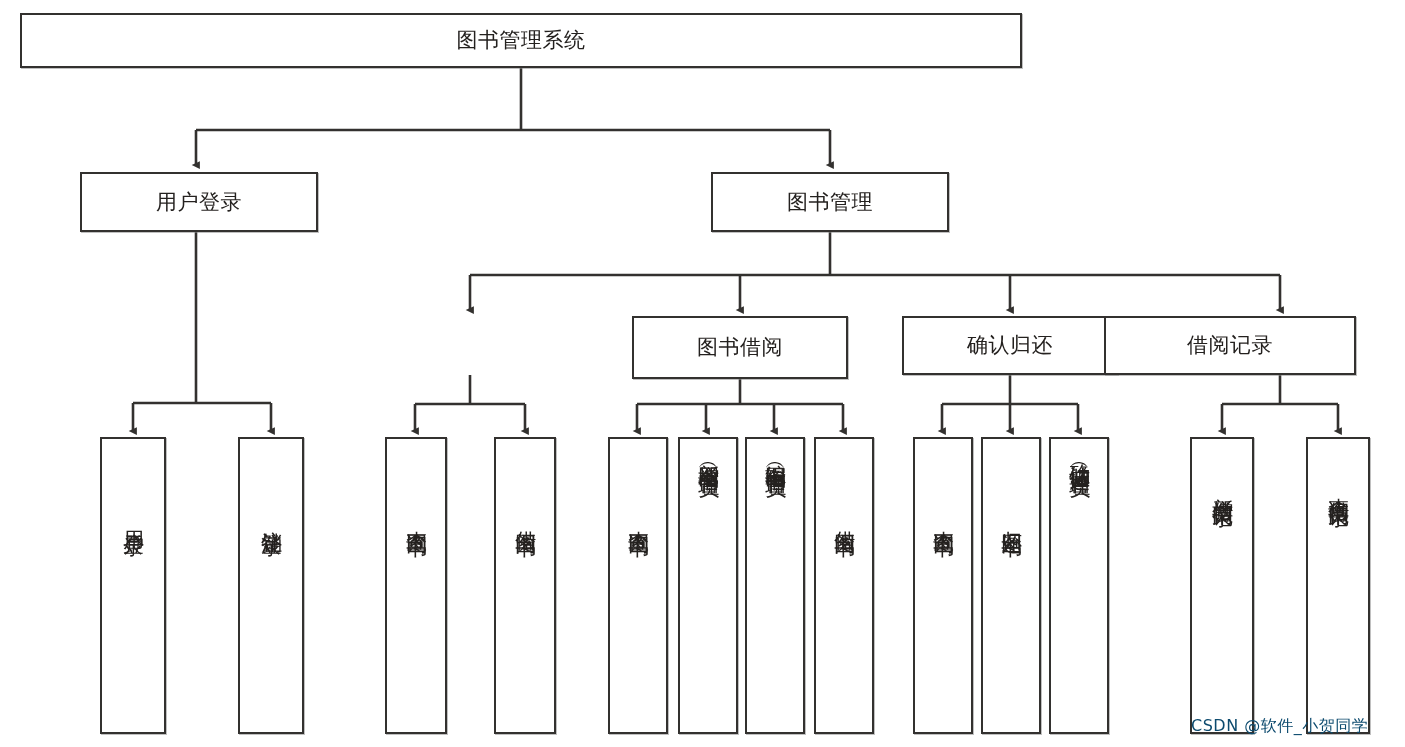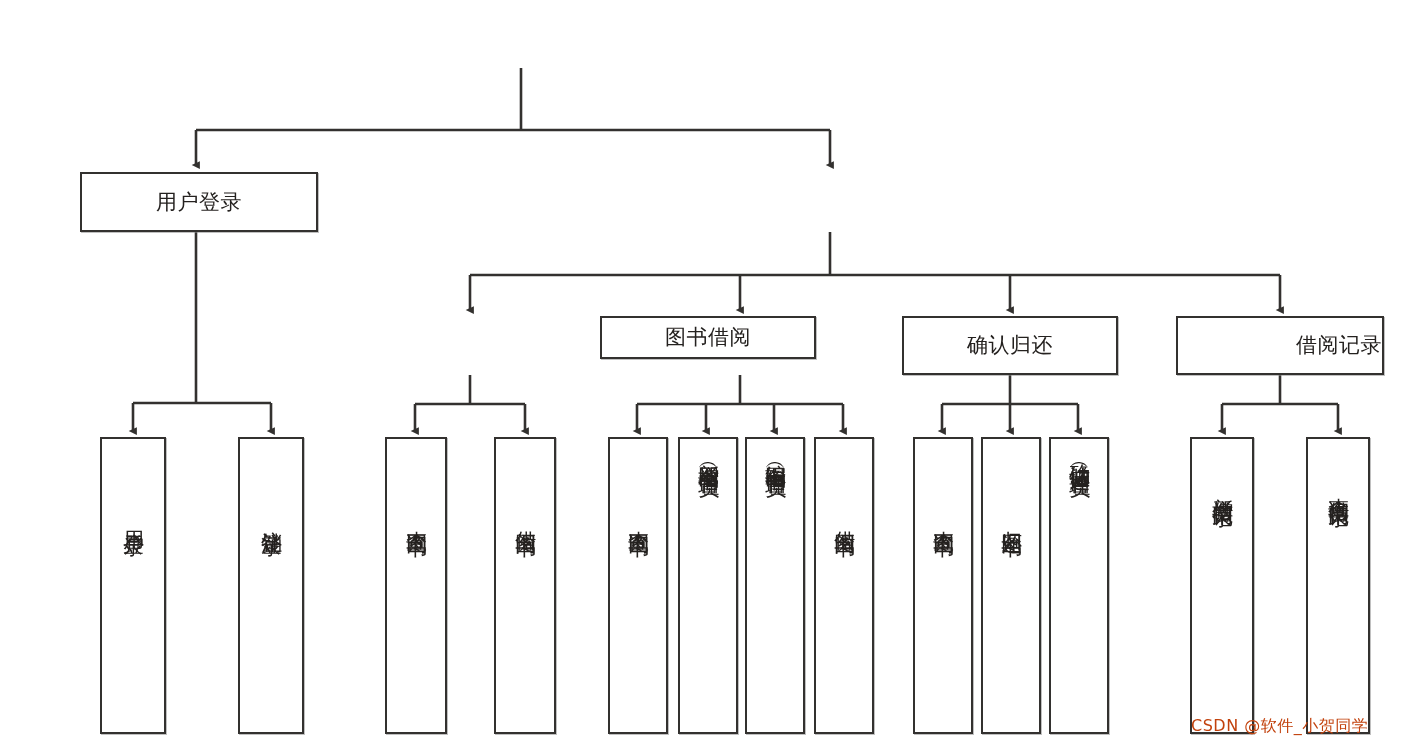--- a/index.html
+++ b/index.html
@@ -59,21 +59,21 @@
     font-size: 21px;
     line-height: 1.32;
     letter-spacing: 2px;
     white-space: nowrap;
     margin-top: 0;
   }
   .node.v.tall .node-label { }
   .watermark {
     position: absolute;
     font-size: 16px;
-    color: #c2410c;
+    color: #0c4a6e;
     white-space: nowrap;
     letter-spacing: 0.5px;
   }
 </style>
 </head>
 <body>
 
 <div id="canvas">
 
   <svg id="edges" viewBox="0 0 1405 747" xmlns="http://www.w3.org/2000/svg">
@@ -120,32 +120,38 @@
       <path d="M1010,404 L1010,431" marker-end="url(#arrow)"></path>
       <path d="M1078,404 L1078,431" marker-end="url(#arrow)"></path>
 
       <path d="M1280,375 L1280,404"></path>
       <path d="M1222,404 L1338,404"></path>
       <path d="M1222,404 L1222,431" marker-end="url(#arrow)"></path>
       <path d="M1338,404 L1338,431" marker-end="url(#arrow)"></path>
     </g>
   </svg>
 
+  <div class="node h root" style="left:20px; top:13px; width:1002px; height:55px;">
+    <span class="node-label">图书管理系统</span>
+  </div>
 
   <div class="node h" style="left:80px; top:172px; width:238px; height:60px;">
     <span class="node-label">用户登录</span>
   </div>
+  <div class="node h" style="left:711px; top:172px; width:238px; height:60px;">
+    <span class="node-label">图书管理</span>
+  </div>
 
-  <div class="node h" style="left:600px; top:316px; width:216px; height:43px;">
+  <div class="node h" style="left:632px; top:316px; width:216px; height:63px;">
     <span class="node-label">图书借阅</span>
   </div>
   <div class="node h" style="left:902px; top:316px; width:216px; height:59px;">
     <span class="node-label">确认归还</span>
   </div>
-  <div class="node h" style="left:1176px; top:316px; width:208px; height:59px;justify-content:flex-end;">
+  <div class="node h" style="left:1104px; top:316px; width:252px; height:59px;">
     <span class="node-label">借阅记录</span>
   </div>
 
   <div class="node v" style="left:100px; top:437px; width:66px; height:297px; padding-top:75px;">
     <span class="node-label">用户登录</span>
   </div>
   <div class="node v" style="left:238px; top:437px; width:66px; height:297px; padding-top:75px;">
     <span class="node-label">注销登录</span>
   </div>
 

